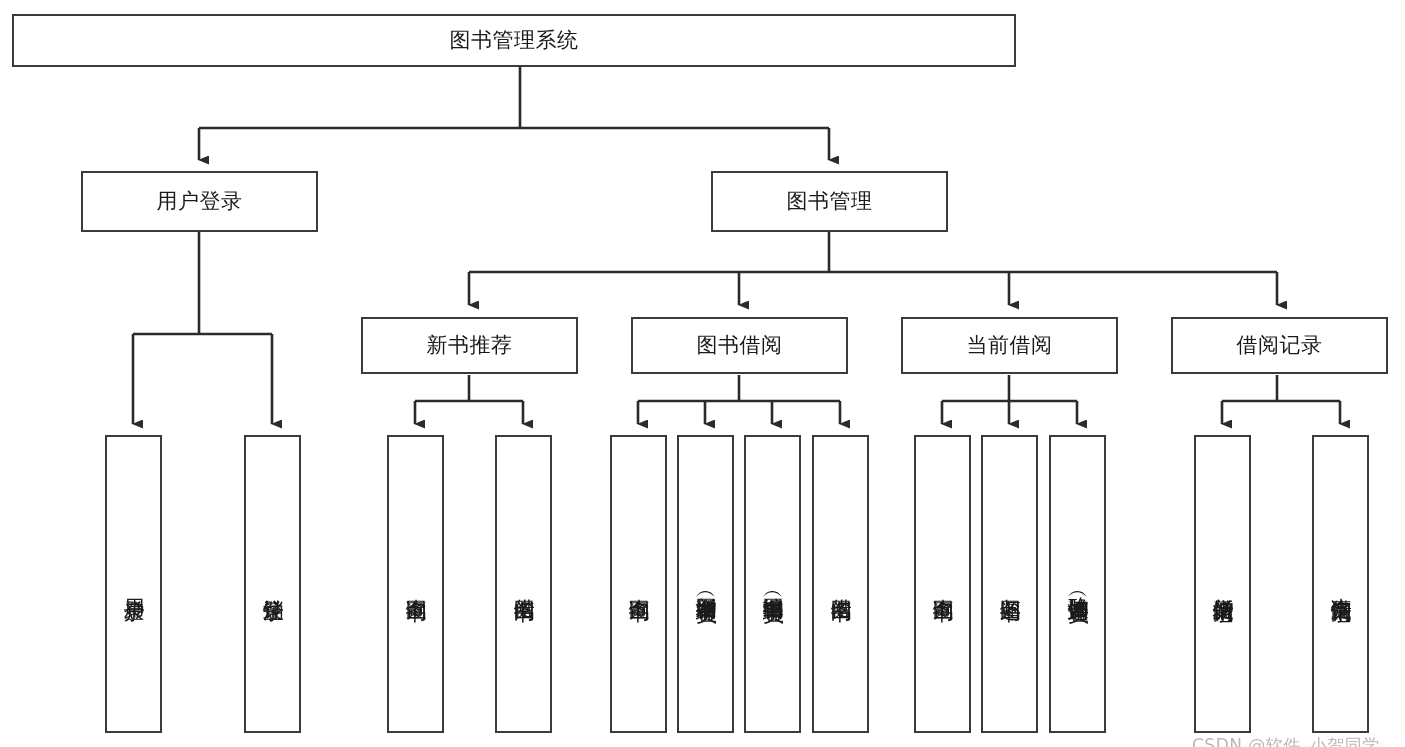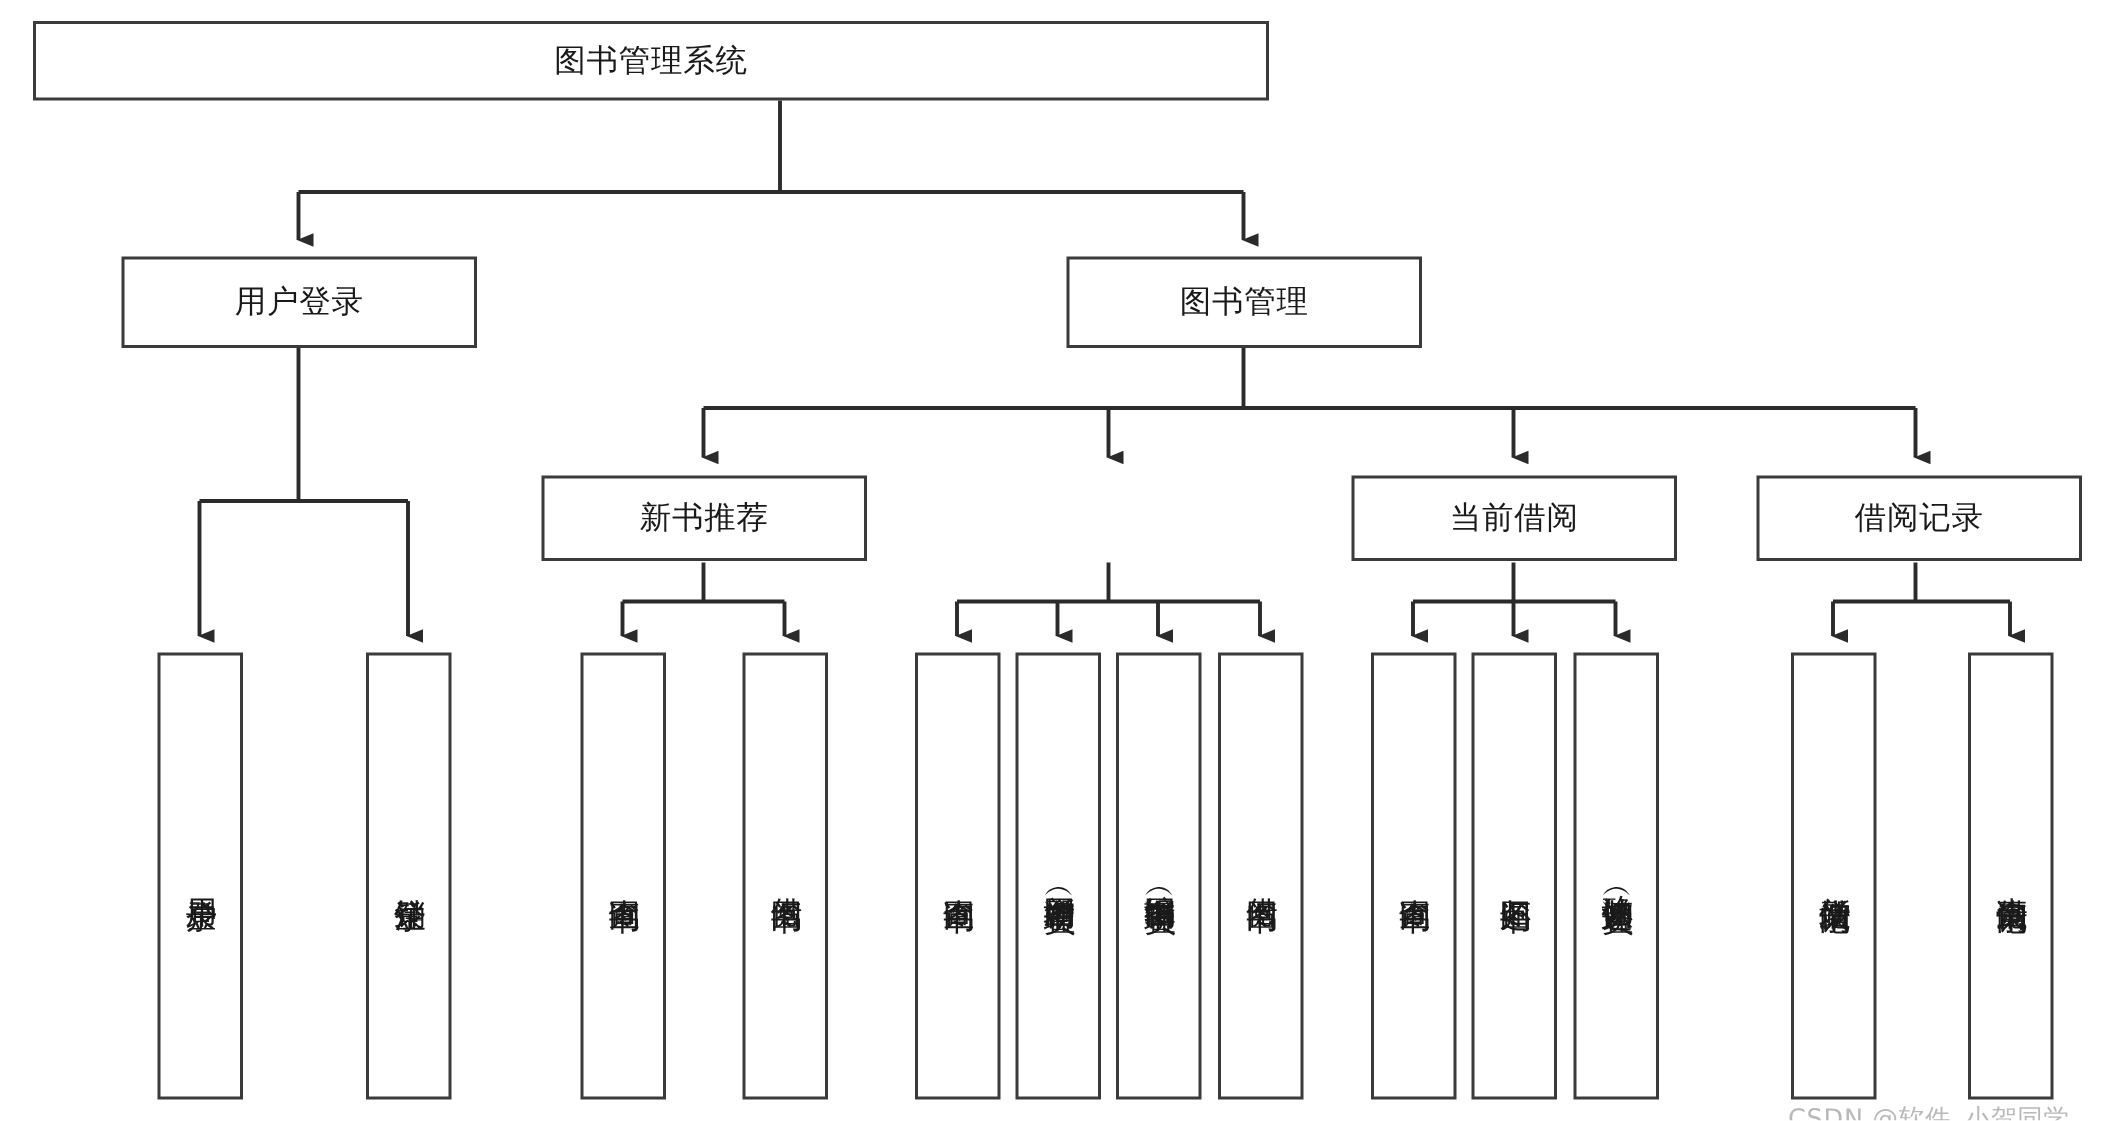--- a/index.html
+++ b/index.html
@@ -109,36 +109,39 @@
       <path d="M1009,401 L1009,424" marker-end="url(#arrowhead)"></path>
       <path d="M1077,401 L1077,424" marker-end="url(#arrowhead)"></path>
 
       <path d="M1277,375 L1277,401"></path>
       <path d="M1222,401 L1340,401"></path>
       <path d="M1222,401 L1222,424" marker-end="url(#arrowhead)"></path>
       <path d="M1340,401 L1340,424" marker-end="url(#arrowhead)"></path>
     </g>
   </svg>
 
-  <div class="node-box" style="left:22px; top:14px; width:824px; height:53px;">
+  <div class="node-box" style="left:12px; top:14px; width:1004px; height:53px;">
     <span class="node-label-h">图书管理系统</span>
   </div>
 
   <div class="node-box" style="left:81px; top:171px; width:237px; height:61px;">
     <span class="node-label-h">用户登录</span>
   </div>
 
   <div class="node-box" style="left:361px; top:317px; width:217px; height:57px;">
     <span class="node-label-h">新书推荐</span>
   </div>
 
   <div class="node-box" style="left:711px; top:171px; width:237px; height:61px;">
     <span class="node-label-h">图书管理</span>
   </div>
 
+  <div class="node-box" style="left:631px; top:317px; width:217px; height:57px;">
+    <span class="node-label-h">图书借阅</span>
+  </div>
 
   <div class="node-box" style="left:1171px; top:317px; width:217px; height:57px;">
     <span class="node-label-h">借阅记录</span>
   </div>
 
   <div class="node-box" style="left:901px; top:317px; width:217px; height:57px;">
     <span class="node-label-h">当前借阅</span>
   </div>
 
   <div class="node-box" style="left:105px; top:435px; width:57px; height:298px;">

